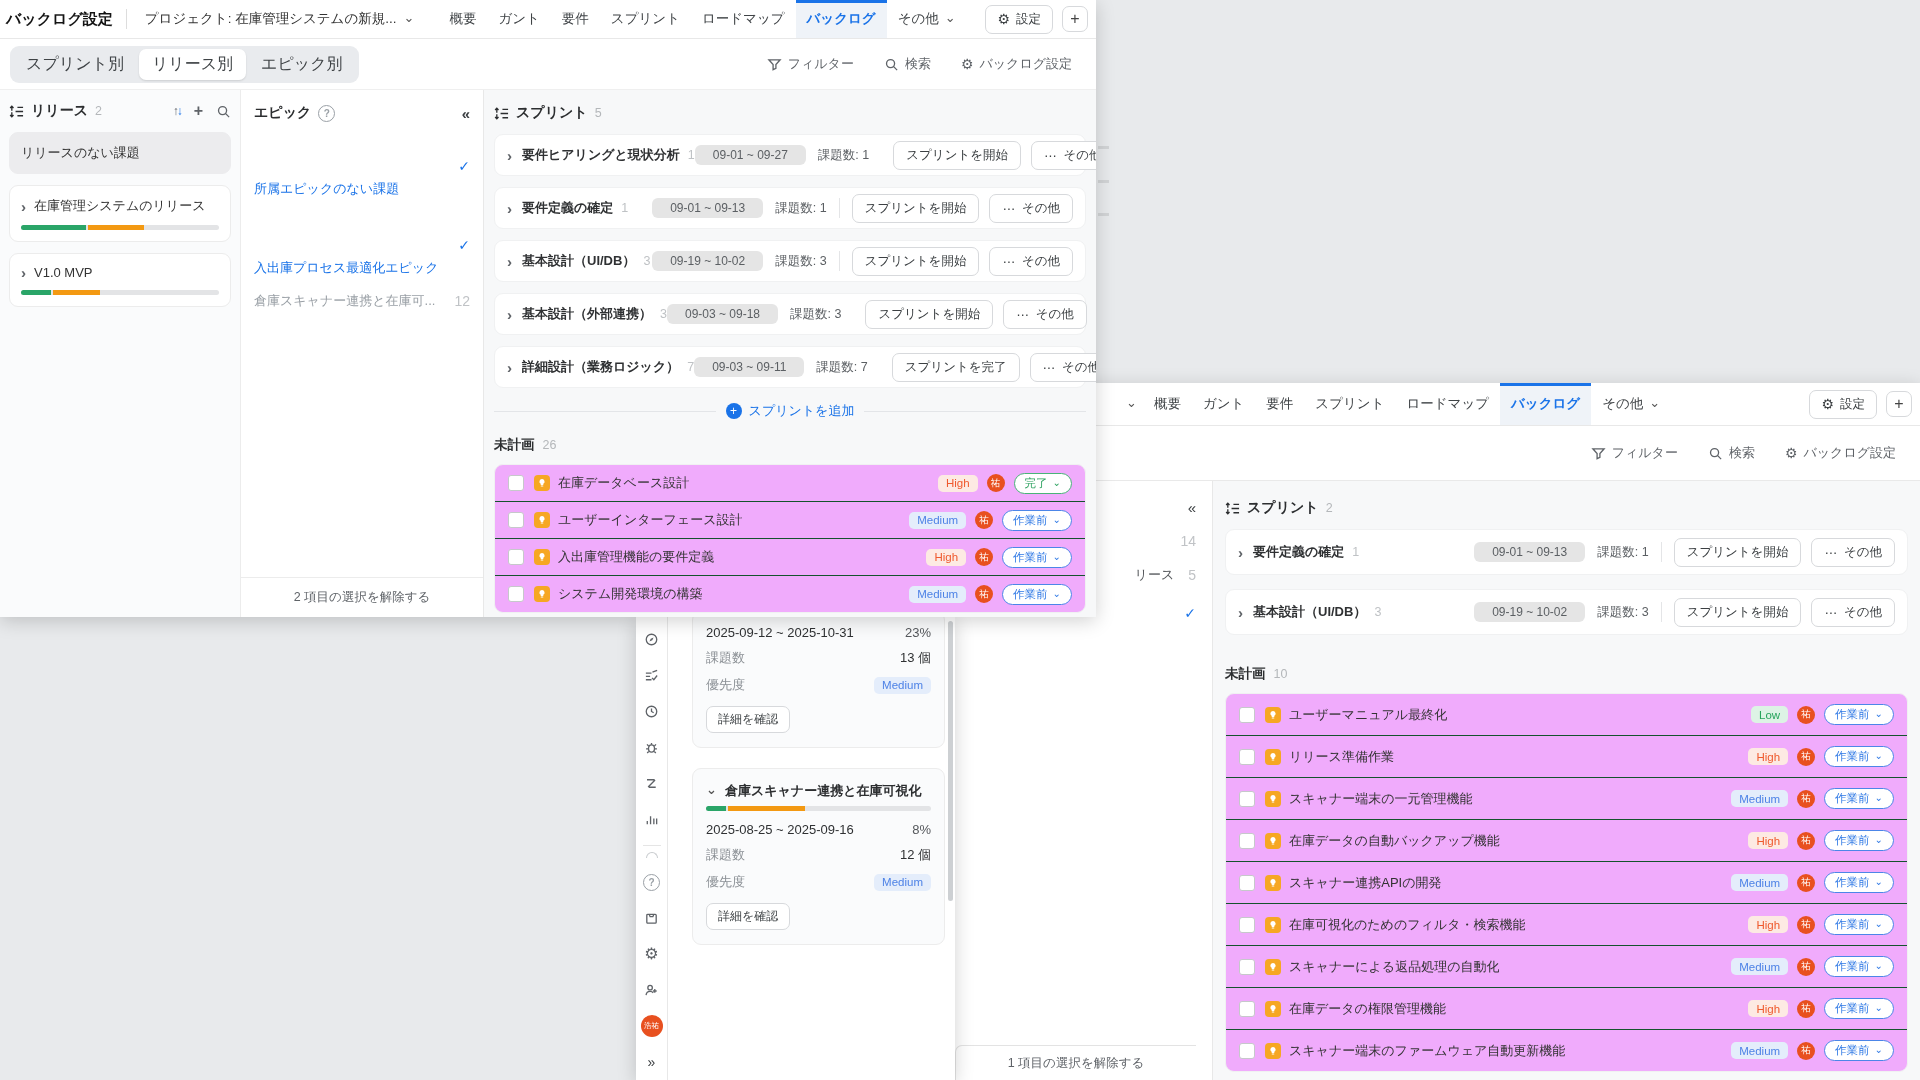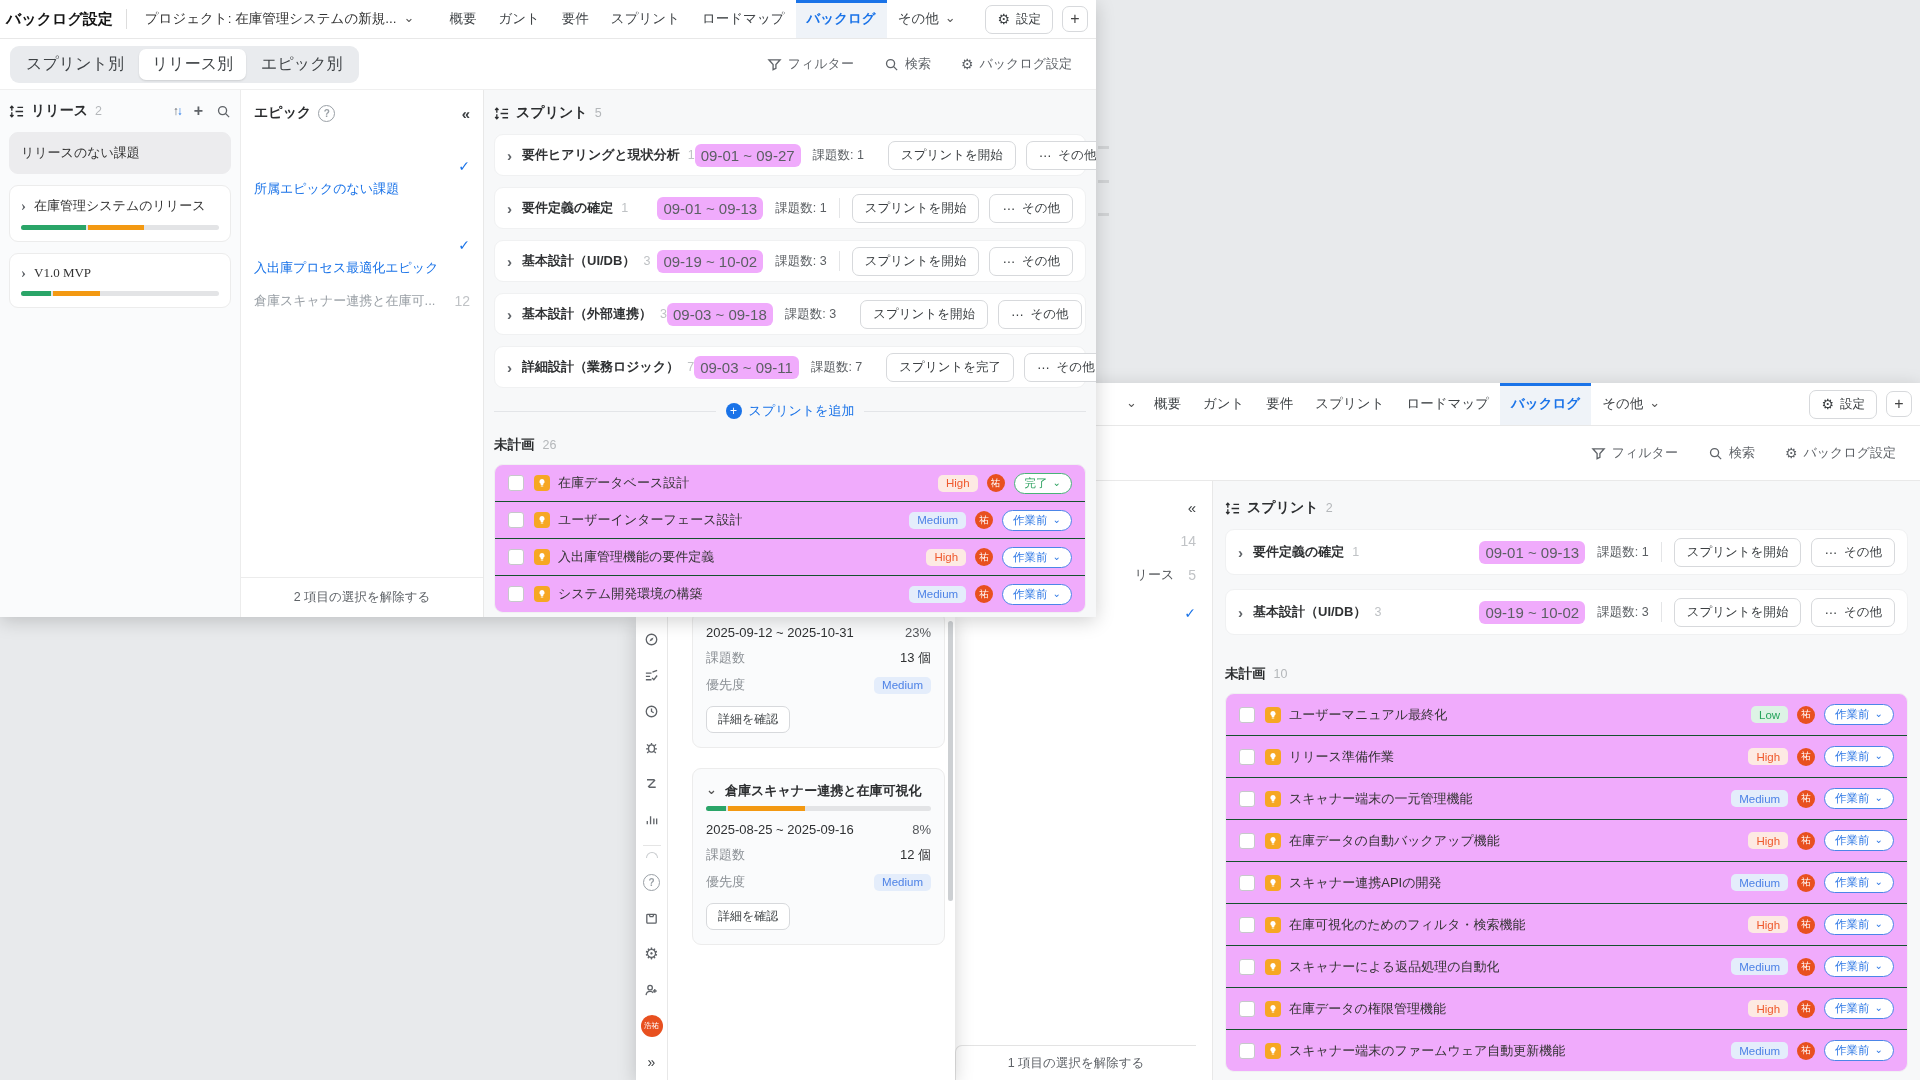--- a/index.html
+++ b/index.html
@@ -39,21 +39,21 @@
   .body1{flex:1;display:flex;min-height:0;}
   .col-rel{width:222px;flex:none;background:#fafbfc;border-right:1px solid #ececec;padding:12px 9px;}
   .panel-head{display:flex;align-items:center;gap:7px;font-size:14px;font-weight:600;color:#2c2e30;margin-bottom:12px;}
   .panel-cnt{color:#b4b7ba;font-weight:400;font-size:12.5px;}
   .head-icons{margin-left:auto;display:flex;align-items:center;gap:13px;color:#5f6368;}
   .sort-ic{font-size:12px;letter-spacing:-2px;cursor:pointer;}
   .sort-dn{color:#1a73e8;}
   .plus-ic{font-size:16px;cursor:pointer;color:#5f6368;}
   .rel-card{background:#fff;border:1px solid #ececec;border-radius:9px;padding:11px 11px;margin-bottom:11px;font-size:13px;color:#333;}
   .rel-card.sel{background:#ececee;border-color:#ececee;}
-  .rel-row{display:flex;align-items:center;gap:8px;font-family:Liberation Serif, serif;}
+  .rel-row{display:flex;align-items:center;gap:8px;}
   .chev{color:#5f6368;font-size:15px;font-weight:bold;line-height:1;cursor:pointer;}
   .pbar{height:5px;border-radius:3px;background:#e3e4e6;margin-top:10px;display:flex;overflow:hidden;}
   .pb-g{background:#2aa568;height:100%;}
   .pb-o{background:#f39912;height:100%;margin-left:2px;}
 
   .col-epic{width:216px;flex:none;background:#fff;border-right:1px solid #e8e8e8;padding:14px 13px;position:relative;}
   .help-circ{width:15px;height:15px;border:1.3px solid #9aa0a6;border-radius:50%;color:#9aa0a6;font-size:10px;
              display:inline-flex;align-items:center;justify-content:center;font-weight:600;}
   .collapse{margin-left:auto;color:#3c4043;font-size:15px;cursor:pointer;}
   .epic-item{display:flex;align-items:center;font-size:13px;margin-bottom:15px;cursor:pointer;}
@@ -64,21 +64,21 @@
   .cnt-dim{color:#c0c3c6;font-size:14px;}
   .efoot{position:absolute;left:0;right:0;bottom:0;border-top:1px solid #ececec;padding:11px 8px;text-align:center;
          font-size:12.5px;color:#5f6368;cursor:pointer;background:#fff;}
 
   .col-sprint{flex:1;background:#f7f8f9;padding:14px 10px;min-width:0;}
   .sp-card{height:40px;background:#fff;border:1px solid #f0f1f2;border-radius:9px;margin-bottom:11px;
            display:flex;align-items:center;padding:0 12px;}
   .sp-name{font-weight:600;font-size:13px;color:#2f3133;margin-left:10px;white-space:nowrap;}
   .sp-cnt{color:#bfc2c5;font-size:12.5px;margin-left:8px;}
   .spacer{flex:1;}
-  .date-pill{background:#f0abfc;border-radius:6px;padding:3px 6px;font-size:15px;color:#5b5f63;white-space:nowrap;}
+  .date-pill{background:#e5e5e5;border-radius:6px;padding:3px 18px;font-size:12px;color:#5b5f63;white-space:nowrap;}
   .issues{font-size:12.5px;color:#5b5f63;margin-left:12px;white-space:nowrap;}
   .vline{width:1px;height:20px;background:#e4e5e7;margin:0 12px;}
   .btn.sm{padding:5px 12px;}
   .btn.more{margin-left:10px;gap:7px;}
   .add-row{display:flex;align-items:center;gap:10px;margin:14px 0 16px;}
   .add-line{flex:1;height:1px;background:#e3e5e8;}
   .add-lnk{display:flex;align-items:center;gap:7px;color:#1a73e8;font-size:13px;cursor:pointer;}
   .add-dot{width:16px;height:16px;border-radius:50%;background:#1a73e8;color:#fff;display:inline-flex;
            align-items:center;justify-content:center;font-size:12px;line-height:1;}
   .unp-head{display:flex;align-items:center;gap:8px;font-size:13.5px;font-weight:600;color:#2c2e30;margin:2px 0 10px;}

